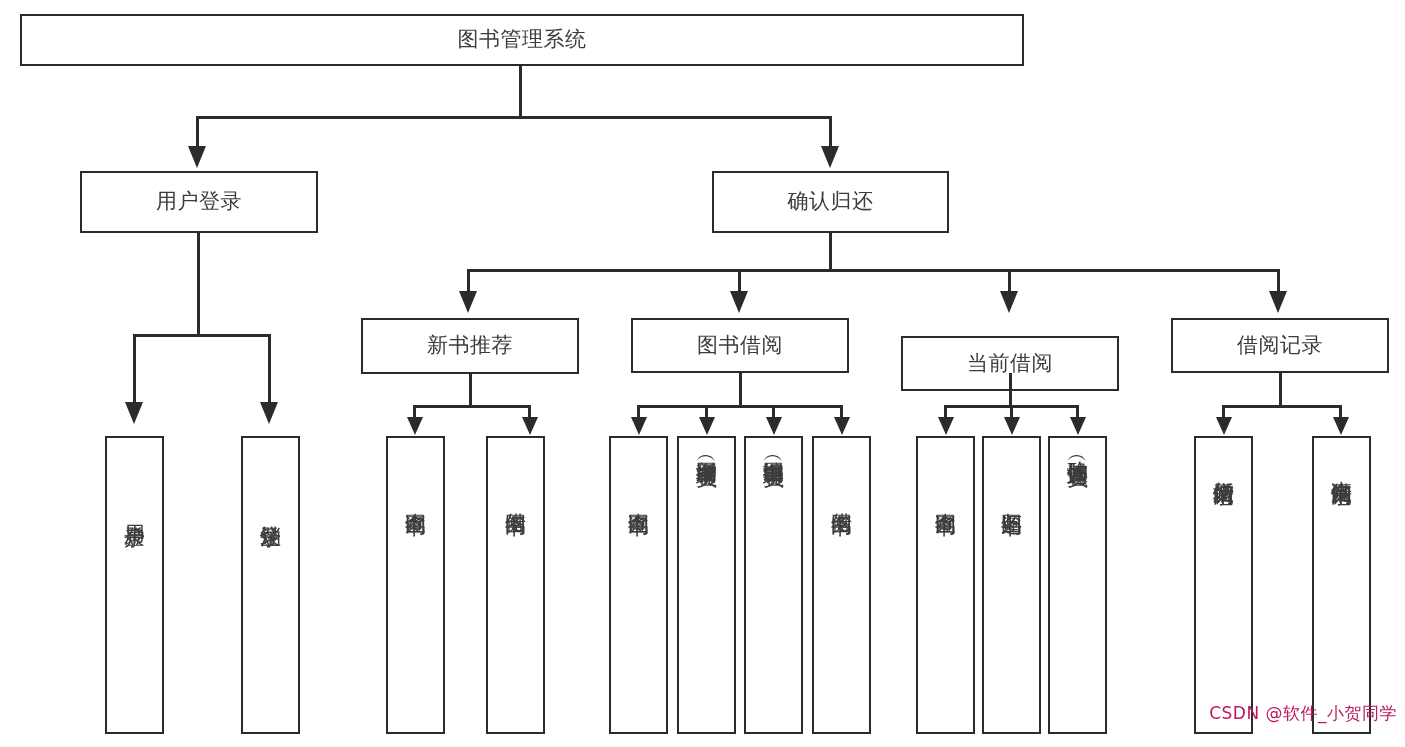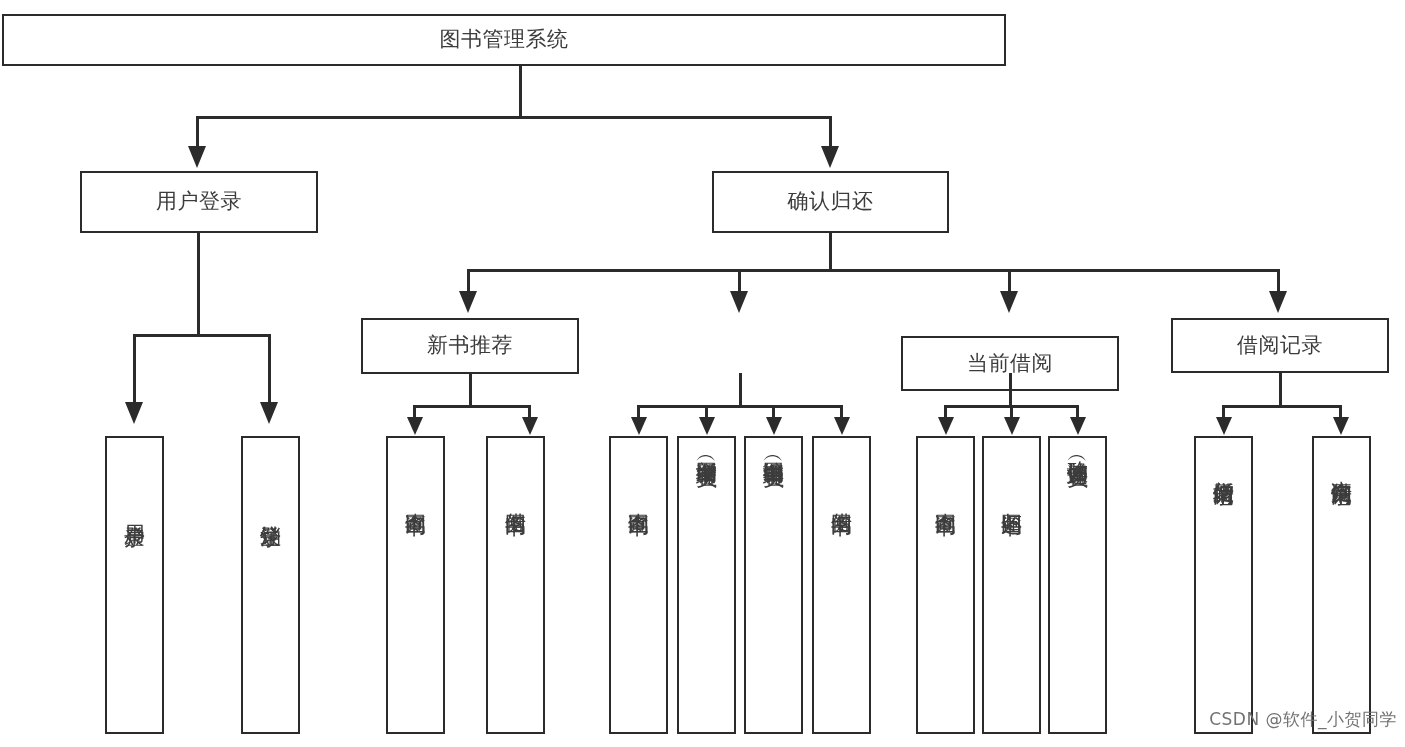--- a/index.html
+++ b/index.html
@@ -67,34 +67,34 @@
   }
   .arrow.small {
     border-left-width: 8px;
     border-right-width: 8px;
     border-top-width: 18px;
   }
   
   #watermark {
     position: absolute;
     right: 8px;
-    bottom: 16px;
+    bottom: 22px;
     font-size: 17px;
-    color: #737373;
+    color: #be185d;
     letter-spacing: 0.5px;
     white-space: nowrap;
     pointer-events: none;
   }
 </style>
 </head>
 <body>
 
 <div id="canvas">
 
-  <div class="node h" style="left:2px; top:14px; width:1004px; height:52px;text-align:center;">
+  <div class="node h" style="left:20px; top:14px; width:1004px; height:52px;text-align:center;">
     <span class="node-label">图书管理系统</span>
   </div>
 
   <div class="vline" style="left:519px; top:66px; width:3px; height:52px;"></div>
 
   <div class="hline" style="left:196px; top:116px; width:636px; height:3px;"></div>
 
   <div class="vline" style="left:196px; top:116px; width:3px; height:30px;"></div>
   <div class="arrow" style="left:188px; top:146px;"></div>
   <div class="vline" style="left:829px; top:116px; width:3px; height:30px;"></div>
@@ -124,20 +124,23 @@
   <div class="arrow" style="left:730px; top:291px;"></div>
 
   <div class="vline" style="left:1008px; top:269px; width:3px; height:22px;"></div>
   <div class="arrow" style="left:1000px; top:291px;"></div>
 
   <div class="vline" style="left:1277px; top:269px; width:3px; height:22px;"></div>
   <div class="arrow" style="left:1269px; top:291px;"></div>
 
   <div class="node h" style="left:361px; top:318px; width:218px; height:56px;">
     <span class="node-label">新书推荐</span>
+  </div>
+  <div class="node h" style="left:631px; top:318px; width:218px; height:55px;">
+    <span class="node-label">图书借阅</span>
   </div>
   <div class="node h" style="left:901px; top:318px; width:218px; height:55px;margin-top:18px;">
     <span class="node-label">当前借阅</span>
   </div>
   <div class="node h" style="left:1171px; top:318px; width:218px; height:55px;text-align:center;">
     <span class="node-label">借阅记录</span>
   </div>
 
   <div class="vline" style="left:469px; top:373px; width:3px; height:35px;"></div>
   <div class="hline" style="left:413px; top:405px; width:118px; height:3px;"></div>

